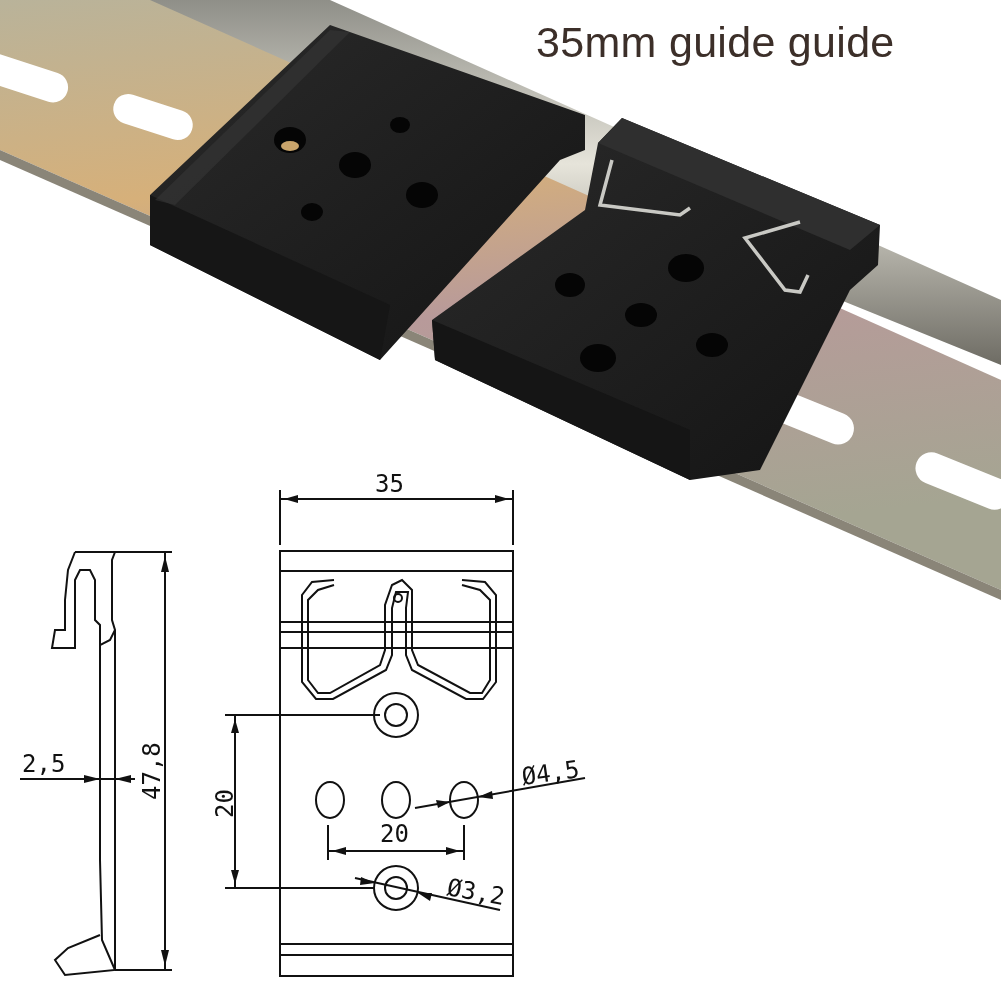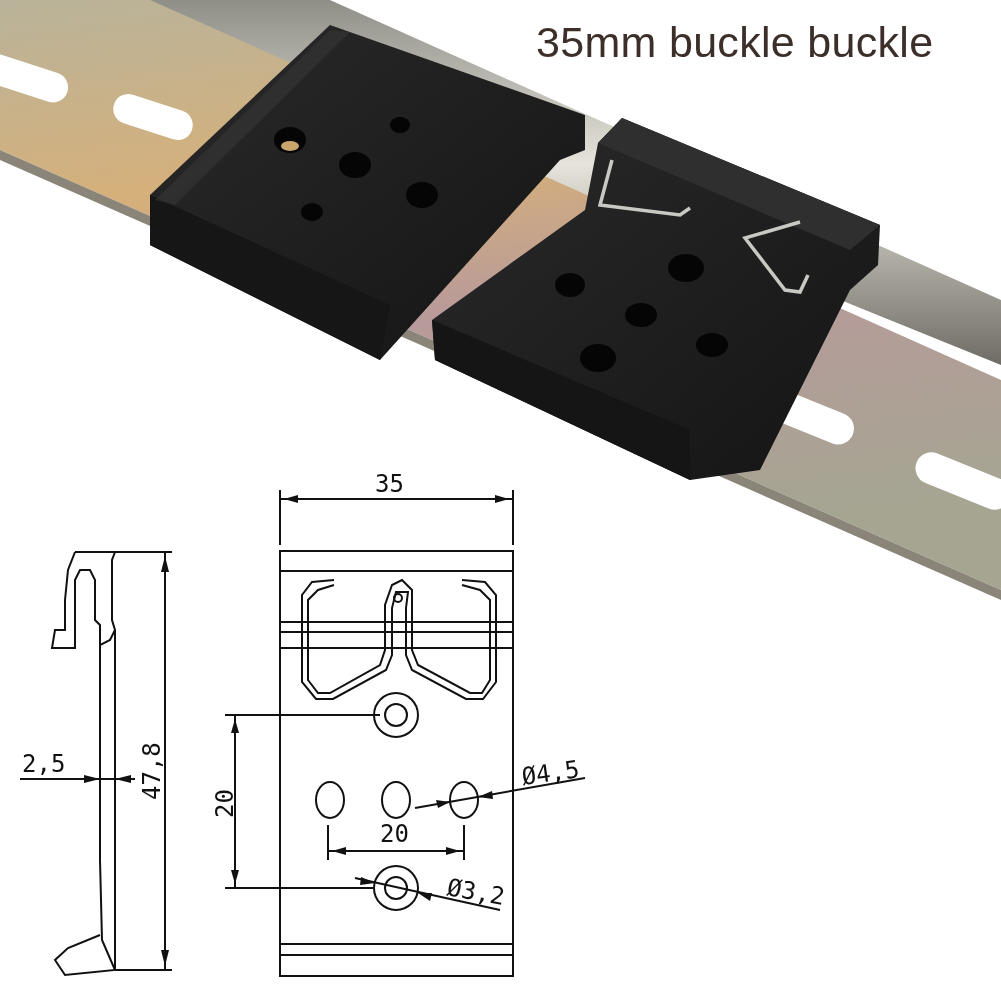--- a/index.html
+++ b/index.html
@@ -10,21 +10,21 @@
       font-family: "Liberation Sans", sans-serif;
       font-size: 43px; color: #3c2f29; letter-spacing: 0.3px;
       white-space: nowrap;
     }
     svg.scene { position: absolute; left: 0; top: 0; }
     .dim { font-family: "DejaVu Sans Mono", monospace; font-size: 24px; fill: #111; }
   </style>
 </head>
 <body>
 
-<div class="title">35mm buckle buckle</div>
+<div class="title">35mm guide guide</div>
 
 <svg class="scene" width="1001" height="1001" viewBox="0 0 1001 1001">
   <defs>
     <linearGradient id="railGrad" x1="0" y1="0" x2="0.2" y2="1">
       <stop offset="0" stop-color="#b9b39a"></stop>
       <stop offset="0.35" stop-color="#d6b07a"></stop>
       <stop offset="0.6" stop-color="#b89a9a"></stop>
       <stop offset="1" stop-color="#a5a592"></stop>
     </linearGradient>
     <linearGradient id="tubeGrad" x1="0" y1="0" x2="0" y2="1">

